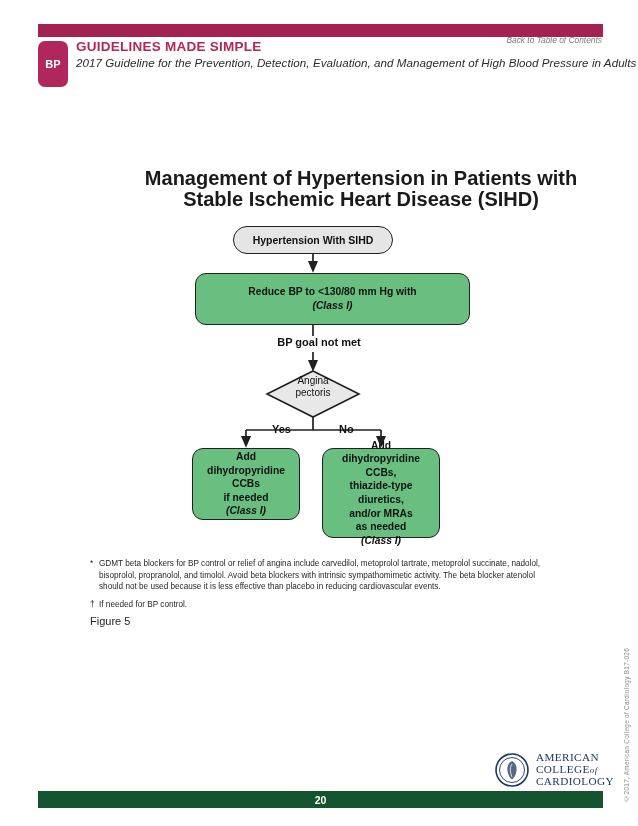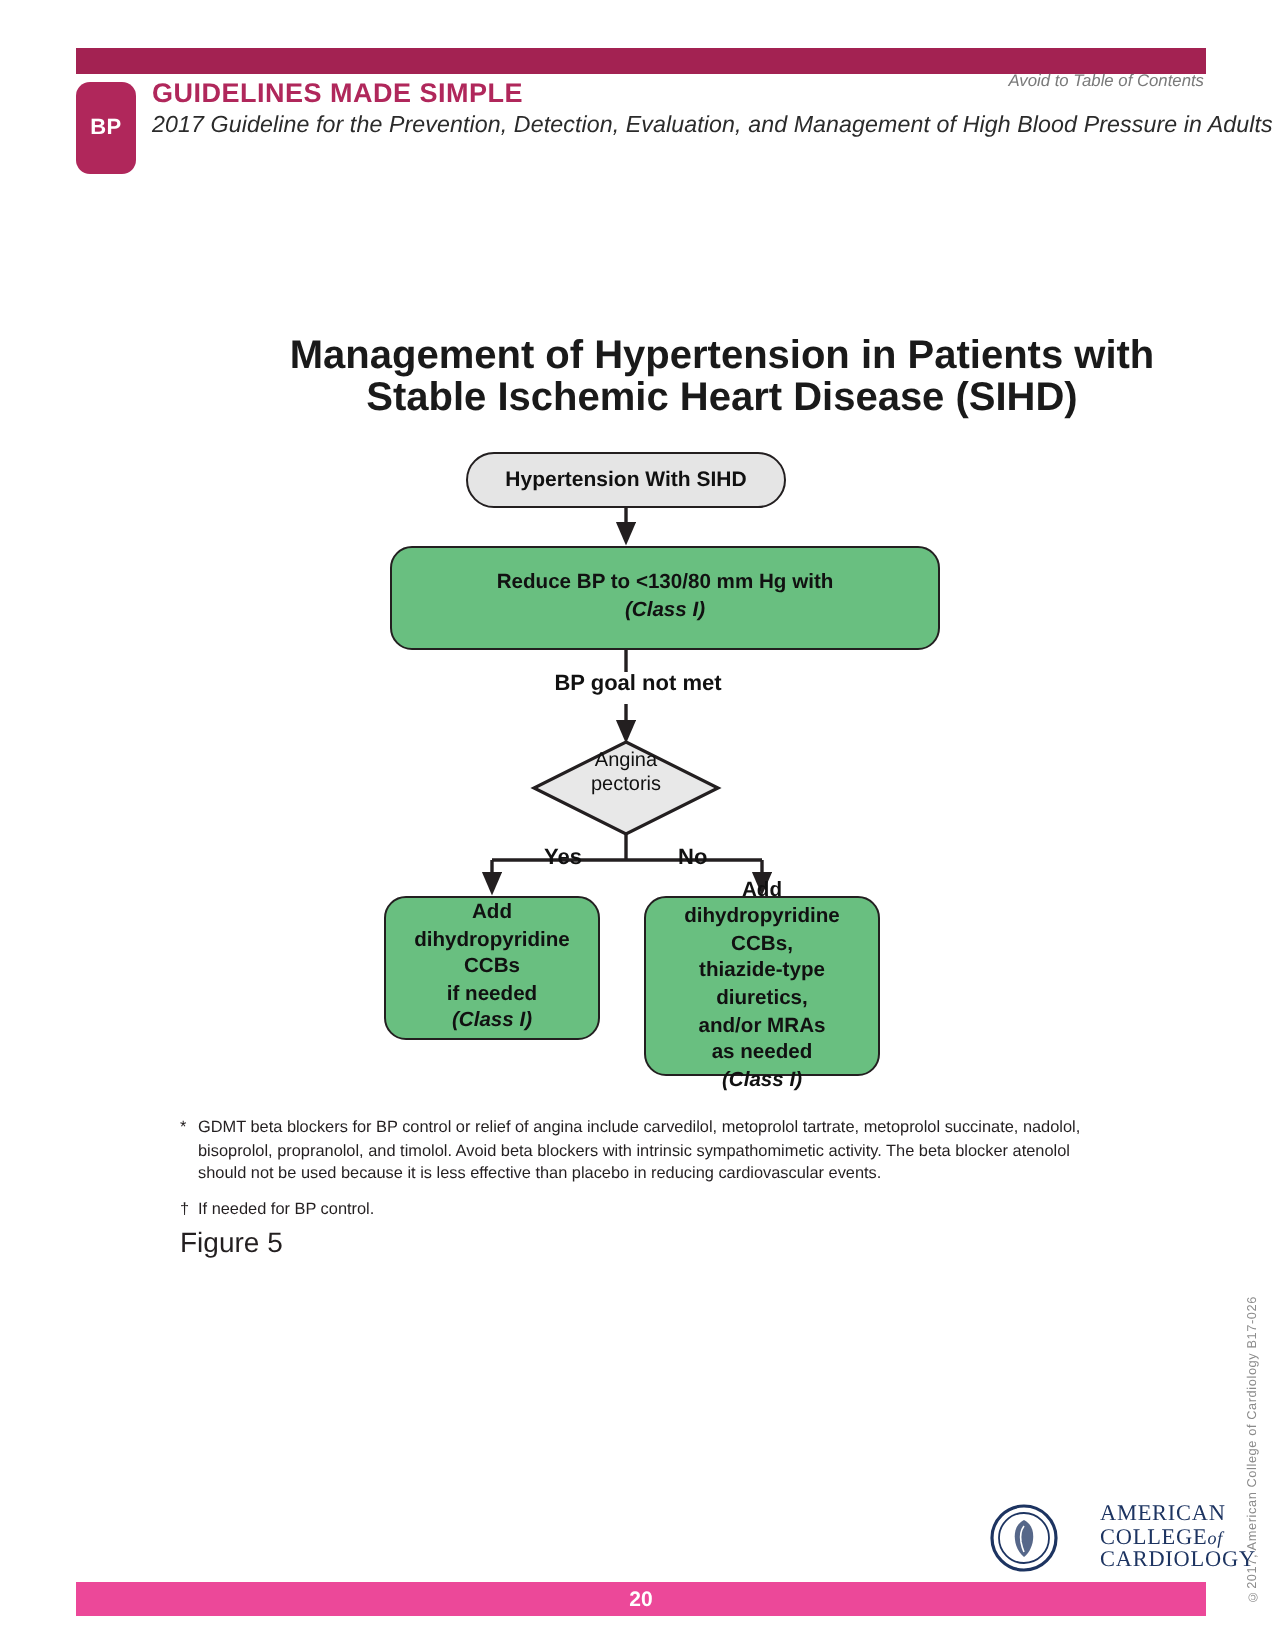--- a/index.html
+++ b/index.html
@@ -176,21 +176,21 @@
     font-size: 8.2px;
     line-height: 11.6px;
     margin-bottom: 6px;
   }
   .note-mark {
     width: 9px;
     flex: 0 0 9px;
   }
   .note-text { flex: 1; }
   .fig-num {
-    font-size: 14px;
+    font-size: 11px;
     line-height: 11.6px;
     color: #231f20;
   }
 
   
   .copyright {
     position: absolute;
     right: 8px;
     top: 648px;
     font-size: 6.4px;
@@ -201,42 +201,42 @@
     white-space: nowrap;
   }
 
   
   .acc-logo {
     position: absolute;
     left: 495px;
     top: 752px;
     display: flex;
     align-items: center;
-    gap: 21px;
+    gap: 7px;
   }
   .acc-words {
     font-family: "Liberation Serif", serif;
     color: #1d3461;
     font-size: 11.2px;
     line-height: 11.6px;
     letter-spacing: .4px;
   }
   .acc-words .of {
     font-style: italic;
     font-size: 9px;
   }
 
   
   .footer-bar {
     position: absolute;
     left: 38px;
     top: 791px;
     width: 565px;
     height: 17px;
-    background: #ec4899;
+    background: #14532d;
     display: flex;
     align-items: center;
     justify-content: center;
   }
   .page-num {
     color: #ffffff;
     font-size: 10.5px;
     font-weight: bold;
   }
 </style>
@@ -245,21 +245,21 @@
 
 <div class="header-bar"></div>
 
 <div class="bp-badge">
   <span>BP</span>
 </div>
 
 <div class="header-title">GUIDELINES MADE SIMPLE</div>
 <div class="header-sub">2017 Guideline for the Prevention, Detection, Evaluation, and Management of High Blood Pressure in Adults</div>
 
-<a class="back-to-toc" href="#">Avoid to Table of Contents</a>
+<a class="back-to-toc" href="#">Back to Table of Contents</a>
 
 <div class="fig-title">
   <div>Management of Hypertension in Patients with</div>
   <div>Stable Ischemic Heart Disease (SIHD)</div>
 </div>
 
 <svg class="flow" viewBox="0 0 638 826">
   <defs>
     <marker id="arrow" markerWidth="8" markerHeight="8" refX="4.2" refY="3" orient="auto">
       <path d="M0,0 L7,3 L0,6 z" fill="#231f20"></path>

